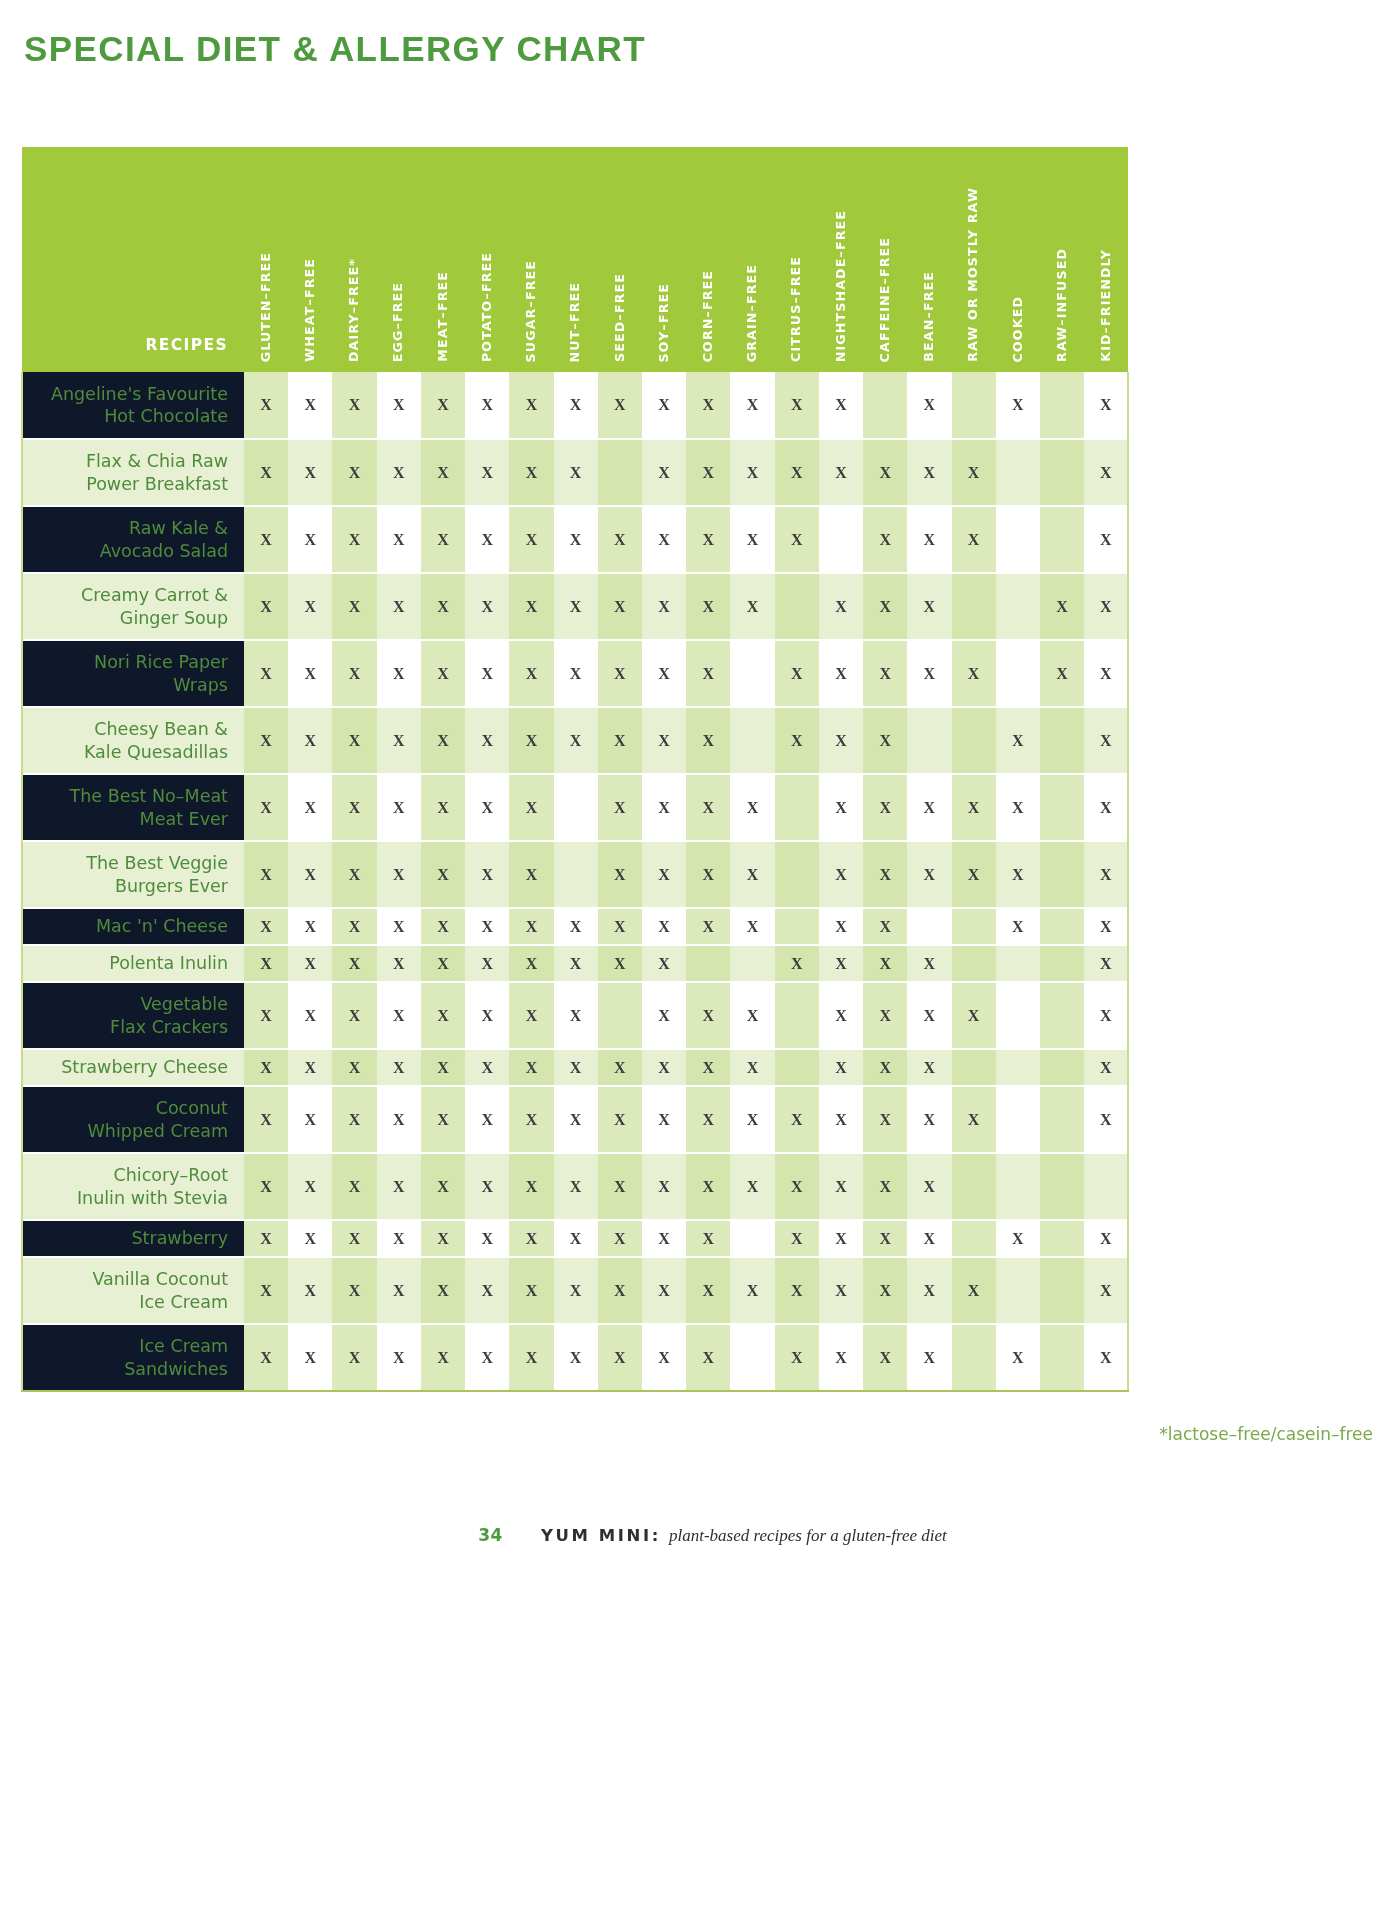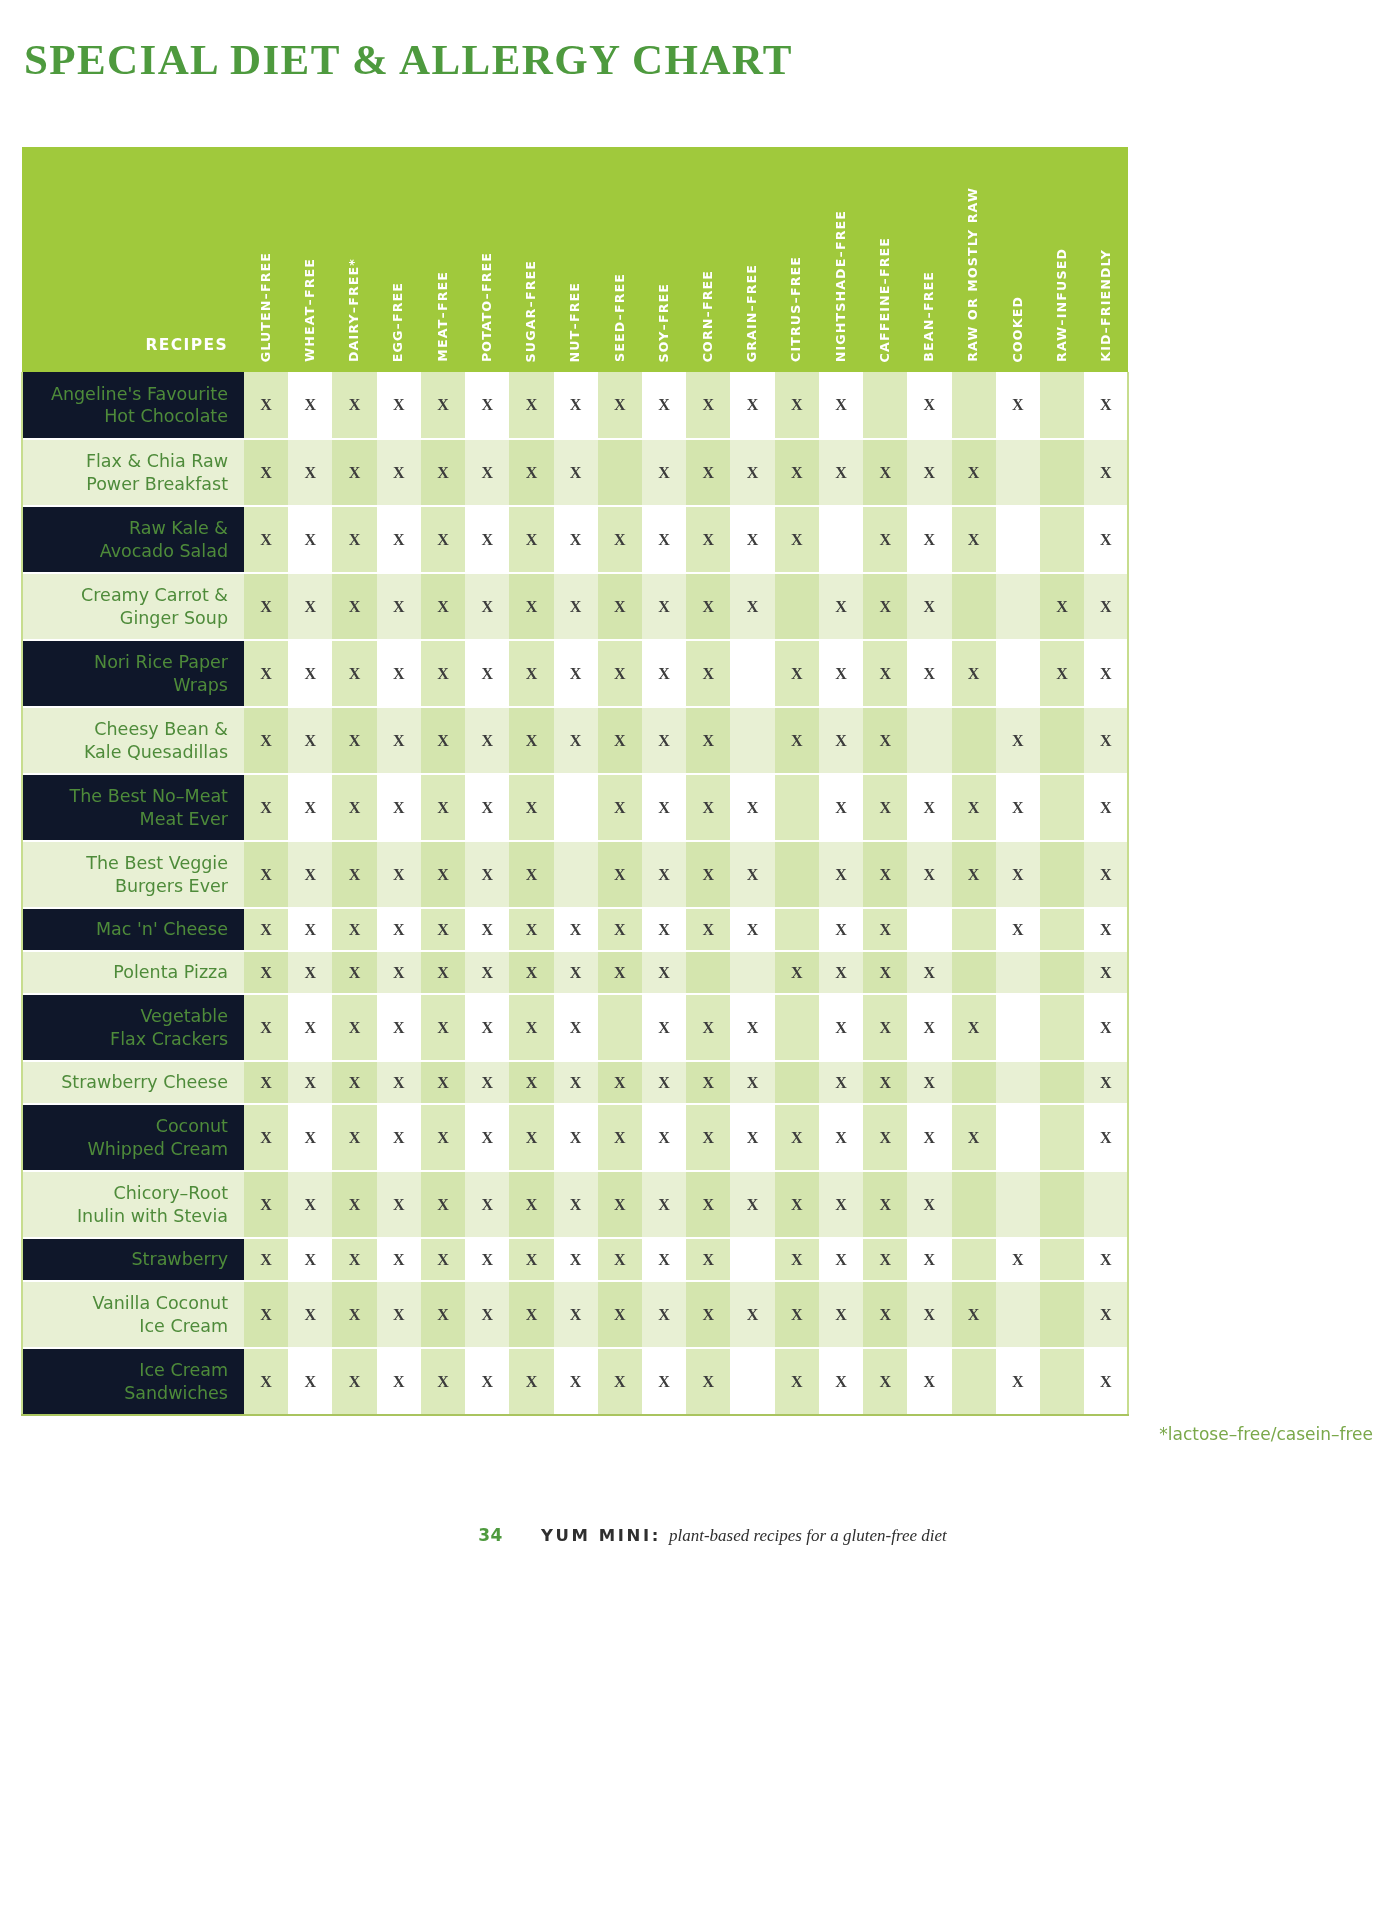--- a/index.html
+++ b/index.html
@@ -13,25 +13,25 @@
     position: relative;
     width: 1397px;
     height: 1918px;
     background: #ffffff;
     overflow: hidden;
   }
   .page-title {
     position: absolute;
     left: 24px;
     top: 6px;
-    font-size: 43px;
+    font-size: 35px;
     font-weight: bold;
     letter-spacing: 1.4px;
     color: #4e9a3e;
-    font-family: Liberation Serif, serif;
+    font-family: Liberation Sans, sans-serif;
   }
   .chart-wrap {
     position: absolute;
     left: 21px;
     top: 147px;
     width: 1108px;
   }
   table.diet-chart {
     border-collapse: collapse;
     width: 1108px;
@@ -63,21 +63,21 @@
     font-size: 12.6px;
     font-weight: bold;
     letter-spacing: 1.15px;
     font-family: "DejaVu Sans", sans-serif;
     white-space: nowrap;
     margin: 0 auto 10px auto;
     line-height: 1;
   }
 
   tbody tr { height: 67px; }
-  tbody tr.r-short { height: 43px; margin-left: 8px; }
+  tbody tr.r-short { height: 37px; margin-left: 8px; }
   tbody td {
     padding: 0;
     text-align: center;
     vertical-align: middle;
     color: #3c3c3c;
     font-size: 16px;
     font-family: "Liberation Serif", serif;
     font-weight: bold;
     background: #ffffff;
   }
@@ -444,21 +444,21 @@
             <td class="ctint"></td>
             <td>X</td>
             <td class="ctint">X</td>
             <td></td>
             <td class="ctint"></td>
             <td>X</td>
             <td class="ctint"></td>
             <td class="lastcol">X</td>
           </tr>
           <tr class="r-short rowline">
-            <td class="recipe">Polenta Pizza</td>
+            <td class="recipe">Polenta Inulin</td>
             <td class="ctint">X</td>
             <td>X</td>
             <td class="ctint">X</td>
             <td>X</td>
             <td class="ctint">X</td>
             <td>X</td>
             <td class="ctint">X</td>
             <td>X</td>
             <td class="ctint">X</td>
             <td>X</td>

